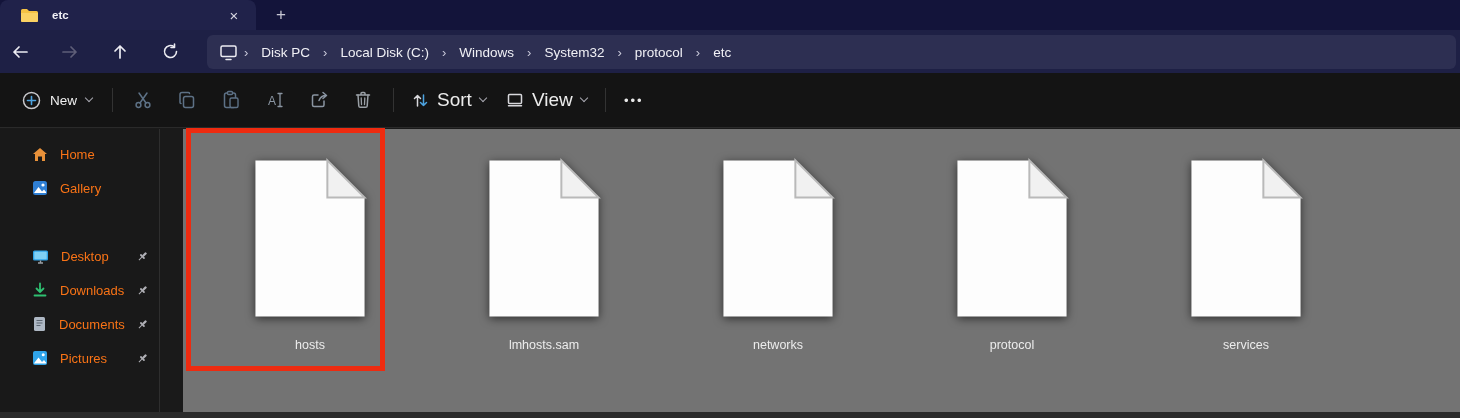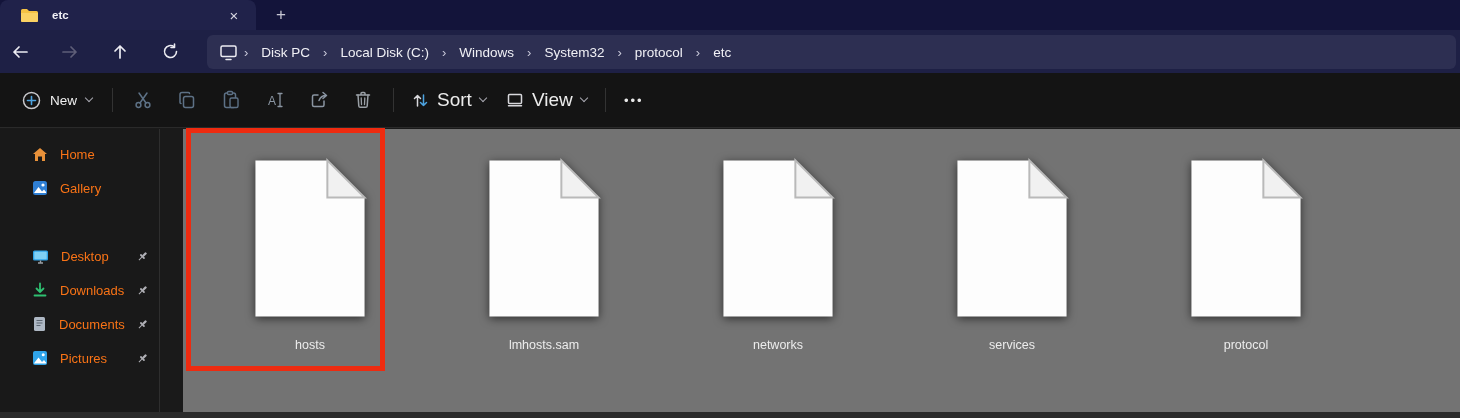--- a/index.html
+++ b/index.html
@@ -284,27 +284,27 @@
         <polygon points="6,5 64,5 94,35 94,131 6,131" fill="#fdfdfd"></polygon>
         <polygon points="64,5 64,35 94,35" fill="#f1f1f1" stroke="#b9b9b9" stroke-width="1.6"></polygon>
       </svg>
       <span class="file-label">networks</span>
     </div>
     <div class="file-item">
       <svg class="file-icon" width="124" height="169" viewBox="0 0 100 136">
         <polygon points="6,5 64,5 94,35 94,131 6,131" fill="#fdfdfd"></polygon>
         <polygon points="64,5 64,35 94,35" fill="#f1f1f1" stroke="#b9b9b9" stroke-width="1.6"></polygon>
       </svg>
+      <span class="file-label">protocol</span>
+    </div>
+    <div class="file-item">
+      <svg class="file-icon" width="124" height="169" viewBox="0 0 100 136">
+        <polygon points="6,5 64,5 94,35 94,131 6,131" fill="#fdfdfd"></polygon>
+        <polygon points="64,5 64,35 94,35" fill="#f1f1f1" stroke="#b9b9b9" stroke-width="1.6"></polygon>
+      </svg>
       <span class="file-label">services</span>
-    </div>
-    <div class="file-item">
-      <svg class="file-icon" width="124" height="169" viewBox="0 0 100 136">
-        <polygon points="6,5 64,5 94,35 94,131 6,131" fill="#fdfdfd"></polygon>
-        <polygon points="64,5 64,35 94,35" fill="#f1f1f1" stroke="#b9b9b9" stroke-width="1.6"></polygon>
-      </svg>
-      <span class="file-label">protocol</span>
     </div>
   </div>
 
   <div class="highlight-box"></div>
 
   <div class="bottom-strip"></div>
 </div>
 
 </body></html>

